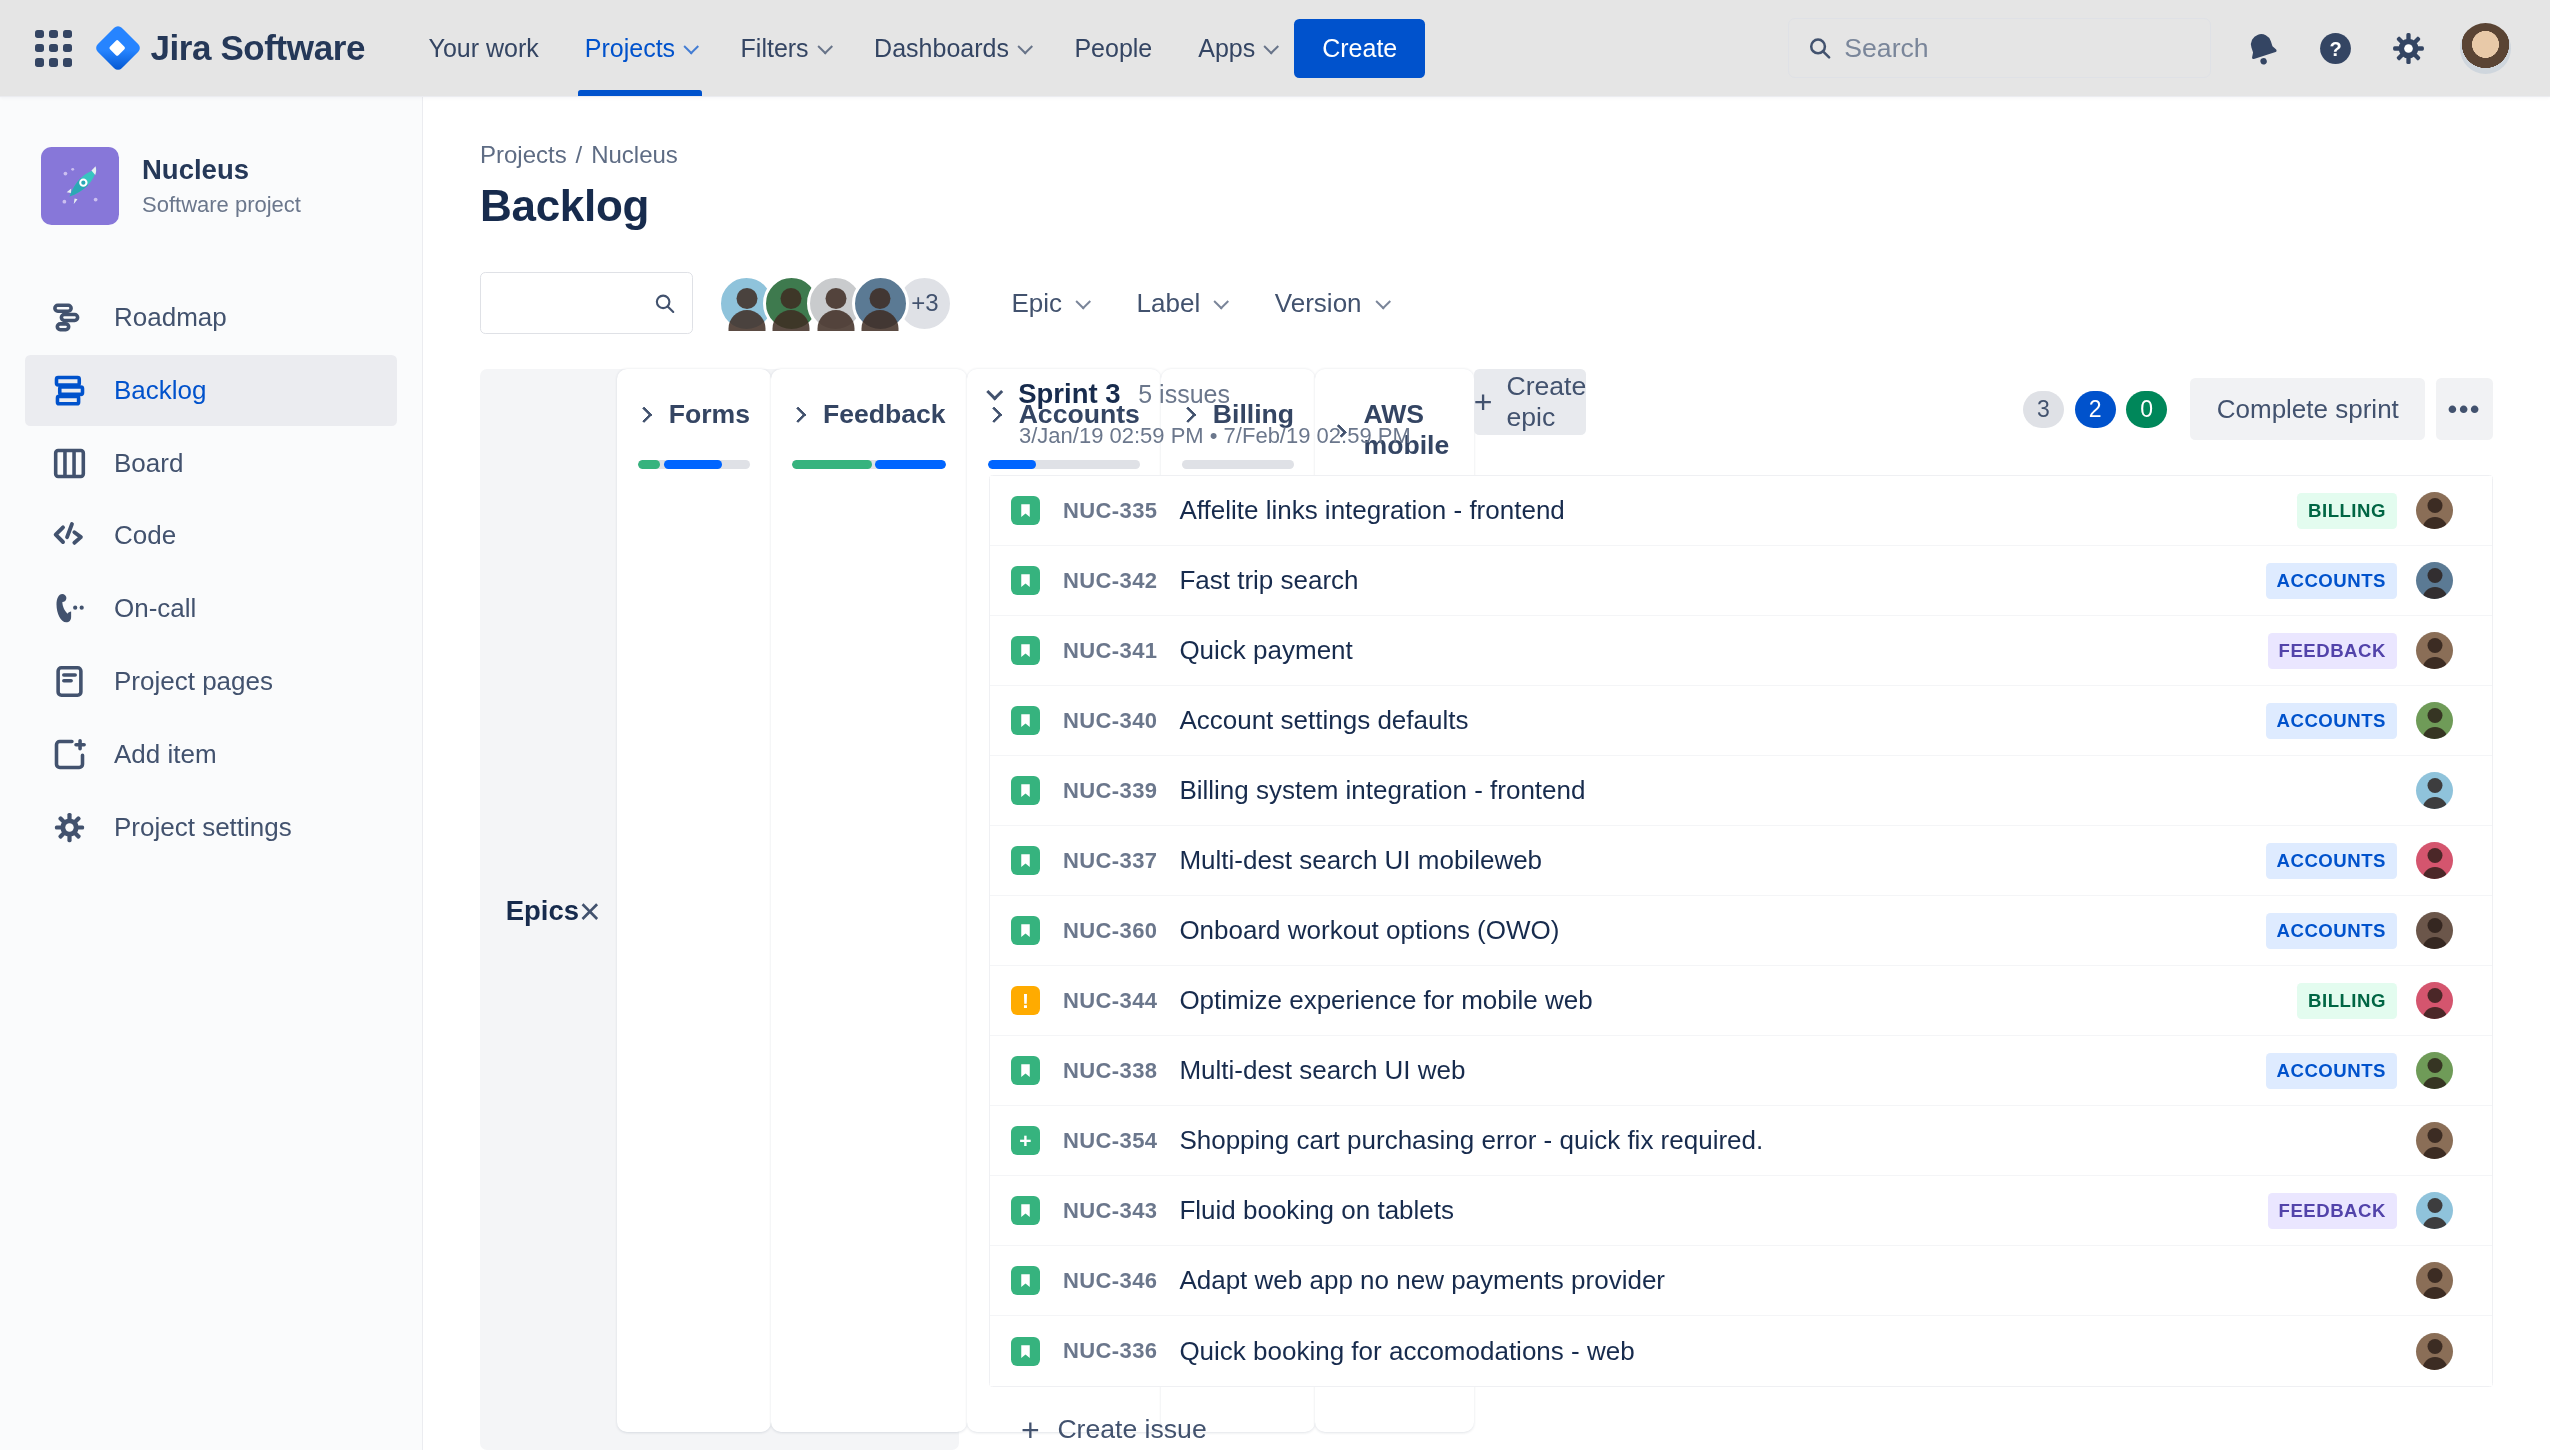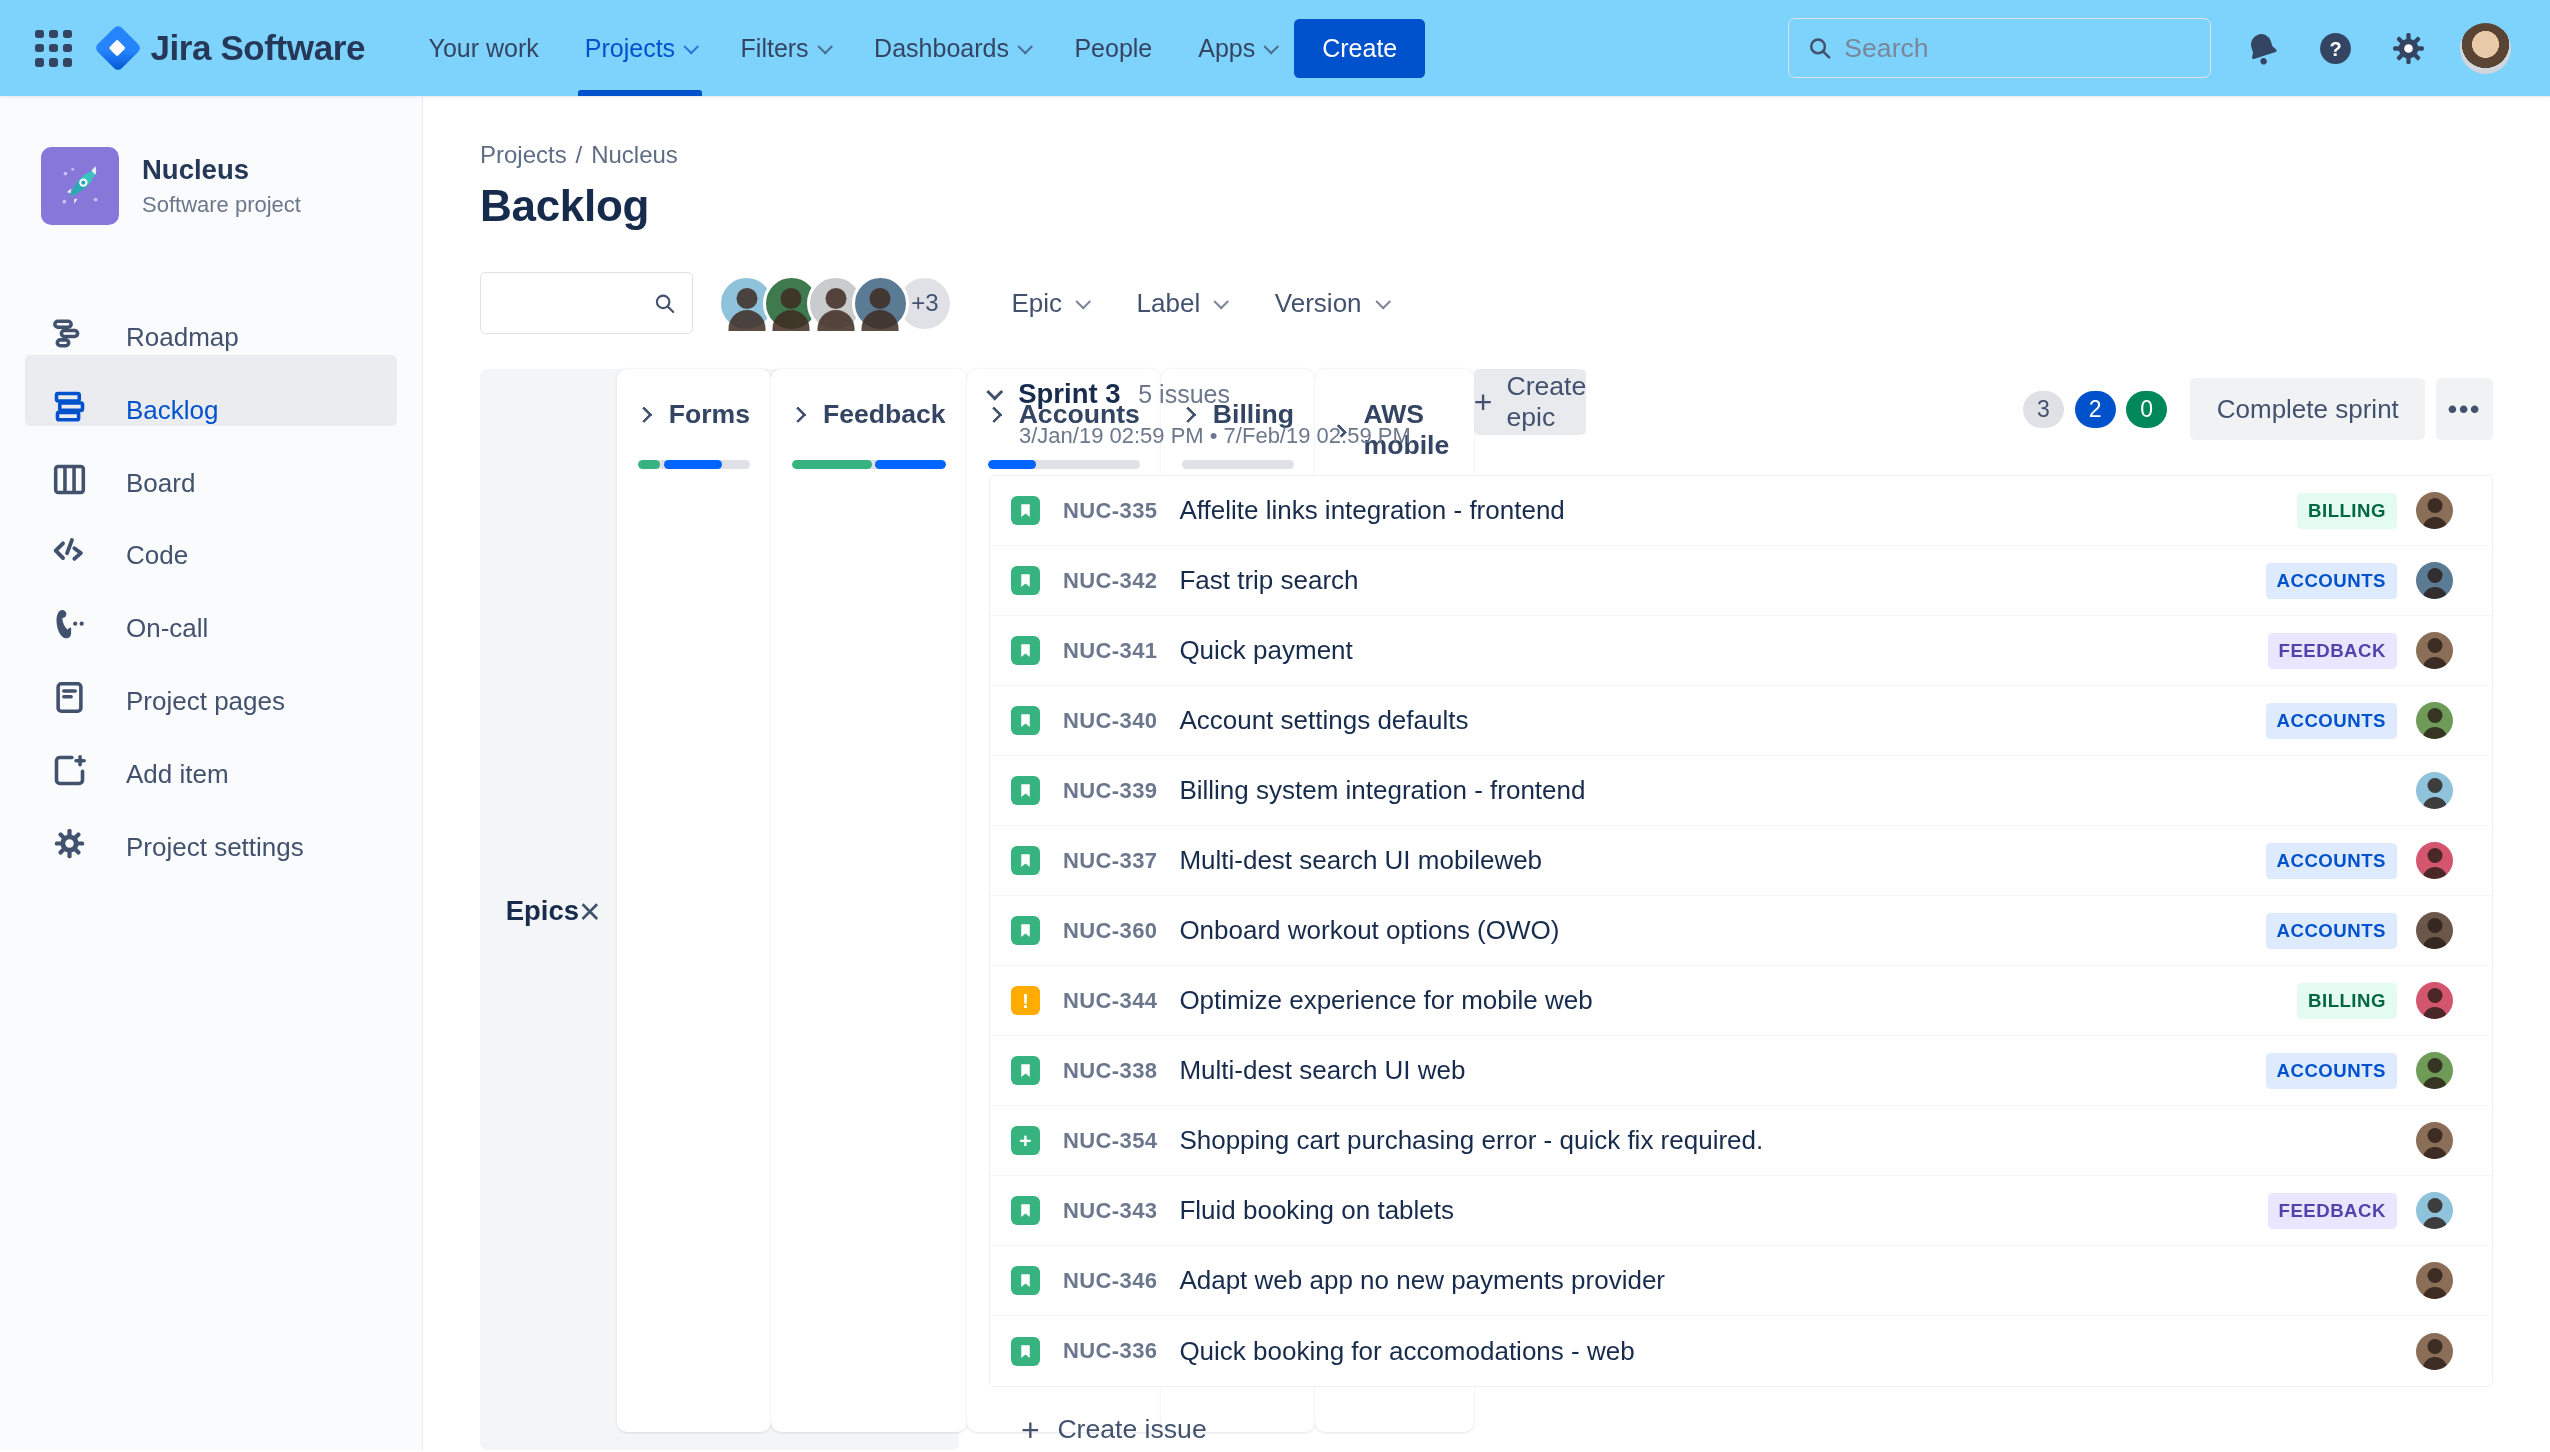--- a/index.html
+++ b/index.html
@@ -1,21 +1,21 @@
 <!DOCTYPE html>
 <html style="font-size:14px"><head>
 <meta charset="utf-8">
 <style>
   * { margin:0; padding:0; box-sizing:border-box; }
   html,body { width:2550px; height:1452px; overflow:hidden; background:#fff;
     font-family:"Liberation Sans", sans-serif; color:#172B4D; }
 
   
   .topnav { height:97px; display:flex; align-items:center; padding:0 39px 0 35px;
-    border-bottom:1.8px solid #EBECF0; box-shadow:0 1.8px 3.5px rgba(9,30,66,.04); position:relative; background:#7dd3fc; }
+    border-bottom:1.8px solid #EBECF0; box-shadow:0 1.8px 3.5px rgba(9,30,66,.04); position:relative; background:#e5e5e5; }
   .grid-icon { width:37px; height:37px; display:grid; grid-template-columns:repeat(3,1fr); gap:5.3px; margin-right:25px; cursor:pointer; }
   .grid-icon span { background:#344563; border-radius:2.7px; }
   .logo { display:flex; align-items:center; gap:12.4px; margin-right:44px; }
   .jira-mark { width:41px; height:41px; position:relative; }
   .jira-mark .d1 { position:absolute; inset:3.5px; background:linear-gradient(135deg,#2684FF 55%,#0052CC 100%); transform:rotate(45deg); border-radius:5.3px; }
   .jira-mark .d2 { position:absolute; left:14px; top:14px; width:12.4px; height:12.4px; background:#fff; transform:rotate(45deg); border-radius:1.8px; }
   .logo-text { font-size:35px; font-weight:600; color:#253858; letter-spacing:-0.4px; }
   .nav-items { display:flex; align-items:center; gap:7px; height:100%; }
   .nav-item { display:flex; align-items:center; gap:8.9px; padding:0 19.5px; height:100%;
     font-size:25px; font-weight:500; color:#344563; cursor:pointer; position:relative; }
@@ -33,21 +33,21 @@
   .avatar-top { width:51px; height:51px; border-radius:50%; cursor:pointer;
     background:radial-gradient(circle at 50% 42%, #e8c9a8 0 34%, #5a4434 35% 60%, #cfd6dd 61%); }
 
   
   .shell { display:flex; height:1353px; }
   .sidebar { width:423px; background:#FAFBFC; border-right:1.8px solid #EBECF0; padding:50px 0 0 0; flex-shrink:0; }
   .proj { display:flex; align-items:center; gap:23px; padding:0 41px; margin-bottom:57px; }
   .proj-icon { width:78px; height:78px; border-radius:10.6px; background:#8777D9; display:flex; align-items:center; justify-content:center; flex-shrink:0; }
   .proj-name { font-size:27.5px; font-weight:700; color:#253858; }
   .proj-type { font-size:22px; color:#6B778C; margin-top:5.3px; }
-  .side-item { display:flex; align-items:flex-end; gap:37px; height:71px; margin:1.8px 25px; padding:0 0 0 25px;
+  .side-item { display:flex; align-items:center; gap:25px; height:71px; margin:1.8px 25px; padding:0 0 0 25px;
     border-radius:5.3px; font-size:26px; font-weight:500; color:#42526E; cursor:pointer; }
   .side-item svg { flex-shrink:0; }
   .side-item.selected { background:#EBECF0; color:#0052CC; }
 
   .content { flex:1; padding:44px 57px 0 57px; display:flex; flex-direction:column; }
   .breadcrumb { font-size:24px; color:#5E6C84; display:flex; gap:8.9px; }
   .breadcrumb .bc-link { cursor:pointer; }
   .page-title { font-size:44px; font-weight:600; color:#172B4D; margin-top:12.4px; letter-spacing:-0.3px; }
 
   .filterbar { display:flex; align-items:center; margin-top:41px; }

